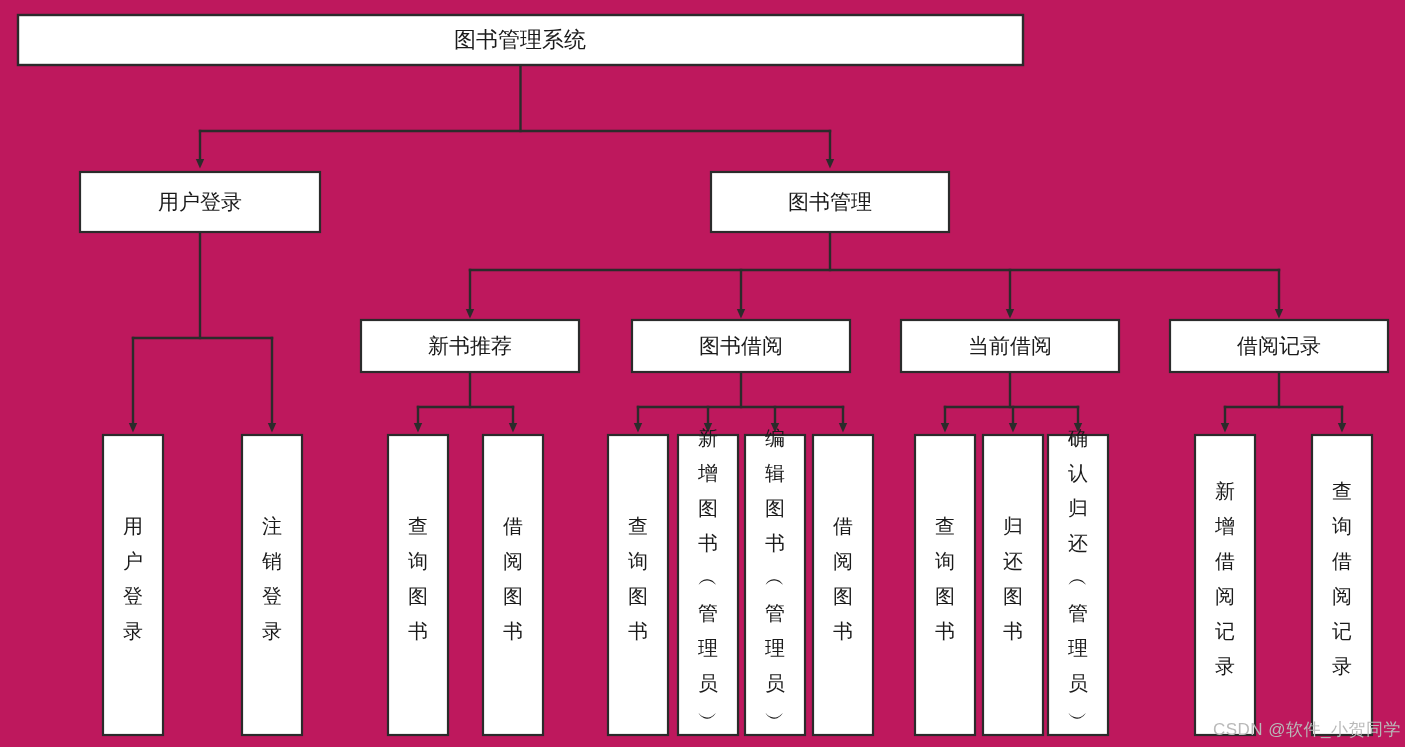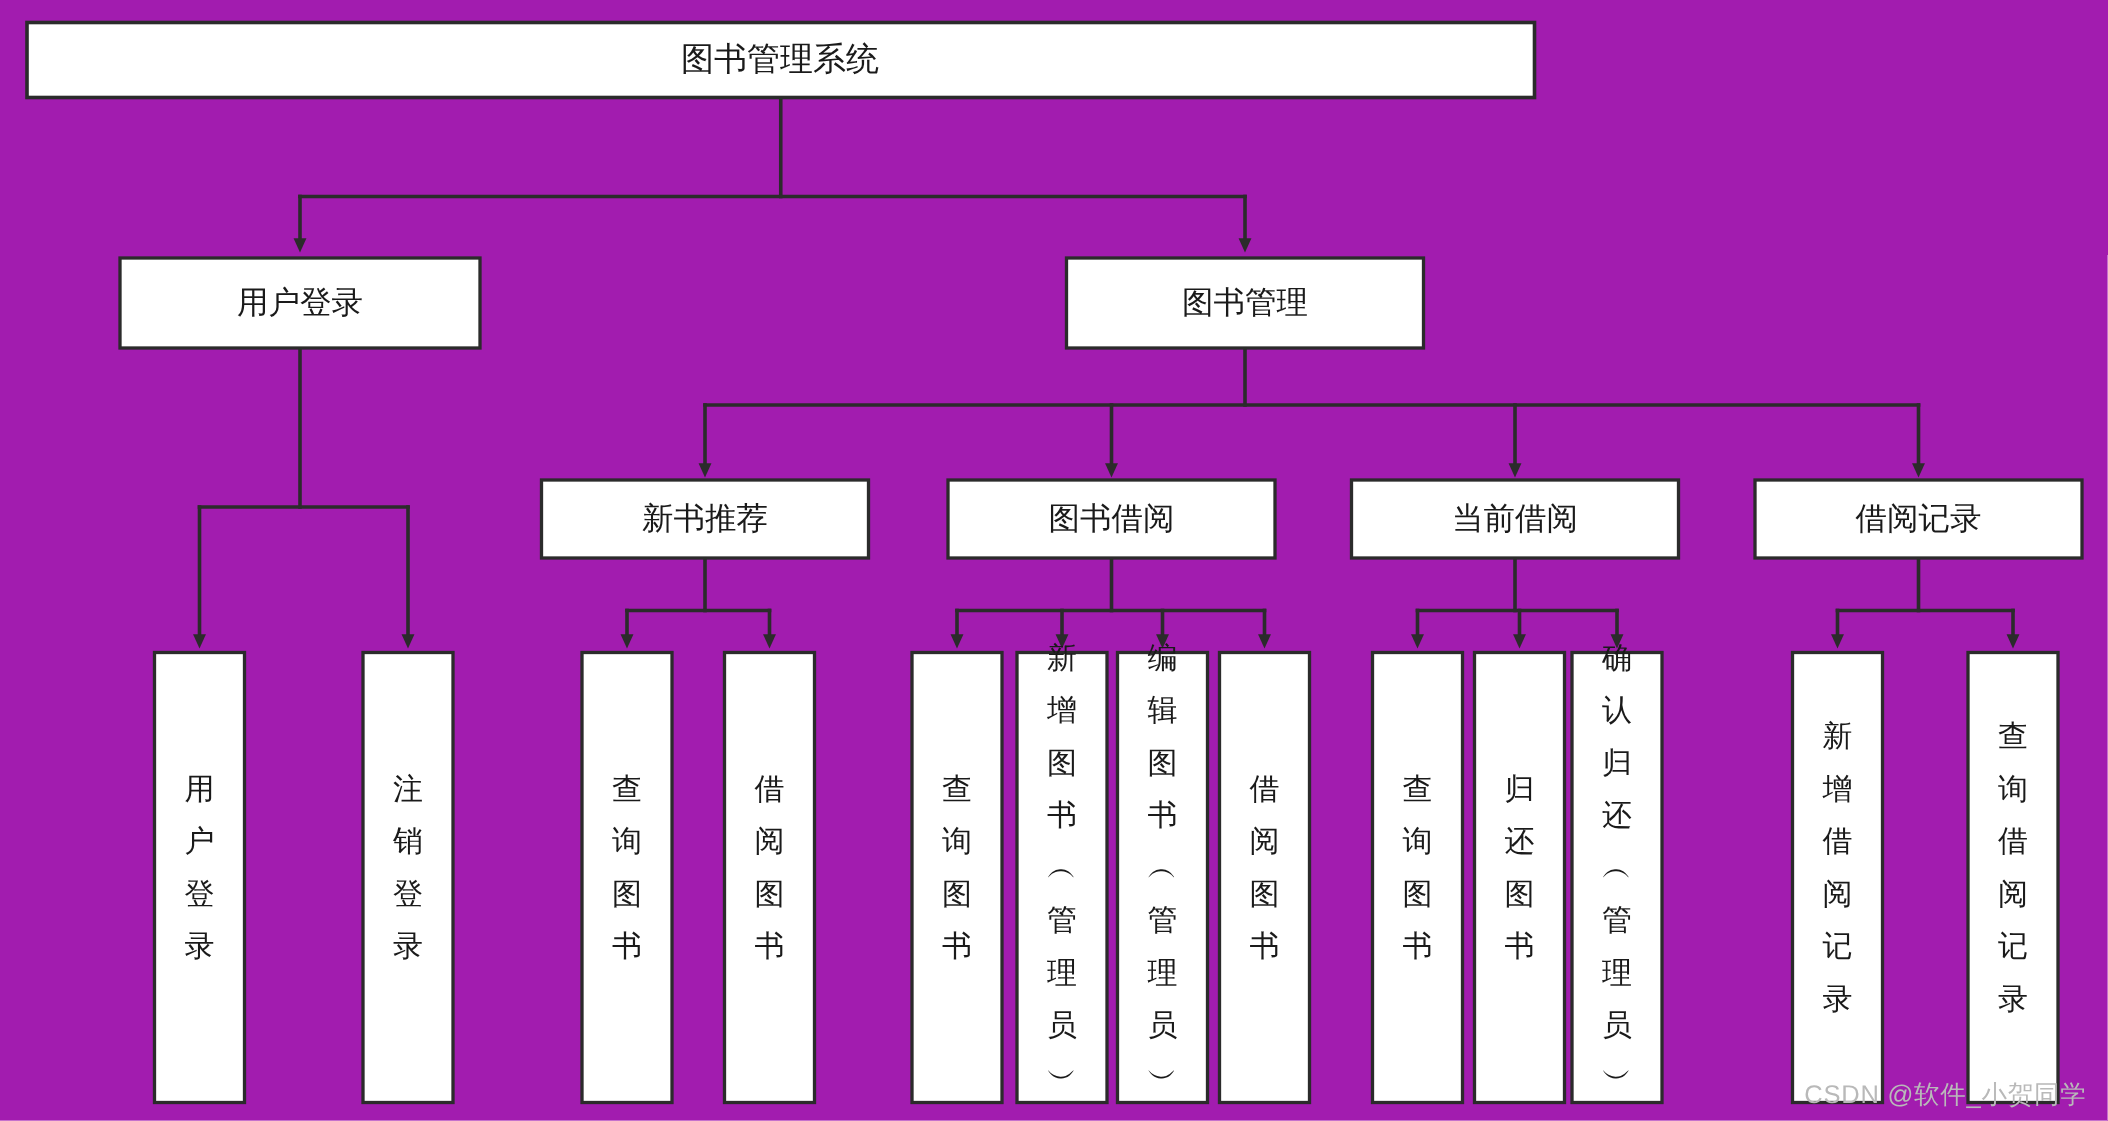--- a/index.html
+++ b/index.html
@@ -10,21 +10,21 @@
   body {
     width: 1405px;
     height: 747px;
     font-family: "Liberation Sans", "DejaVu Sans", sans-serif;
     overflow: hidden;
   }
   #diagram-root {
     position: relative;
     width: 1405px;
     height: 747px;
-    background: #a21caf;
+    background: #be185d;
   }
   svg#flow-svg {
     position: absolute;
     top: 0;
     left: 0;
     width: 1405px;
     height: 747px;
     display: block;
   }
   .node-box {
@@ -54,21 +54,21 @@
     font-size: 22px;
   }
   .vlabel {
     fill: #1a1a1a;
     font-family: "Liberation Sans", "DejaVu Sans", sans-serif;
     font-size: 20px;
     text-anchor: middle;
   }
   .watermark {
     position: absolute;
-    right: 14px;
+    right: 4px;
     bottom: 6px;
     font-family: "Liberation Sans", "DejaVu Sans", sans-serif;
     font-size: 17px;
     color: #b9b9b9;
     letter-spacing: 0.5px;
     white-space: nowrap;
     pointer-events: none;
   }
 </style>
 </head>

